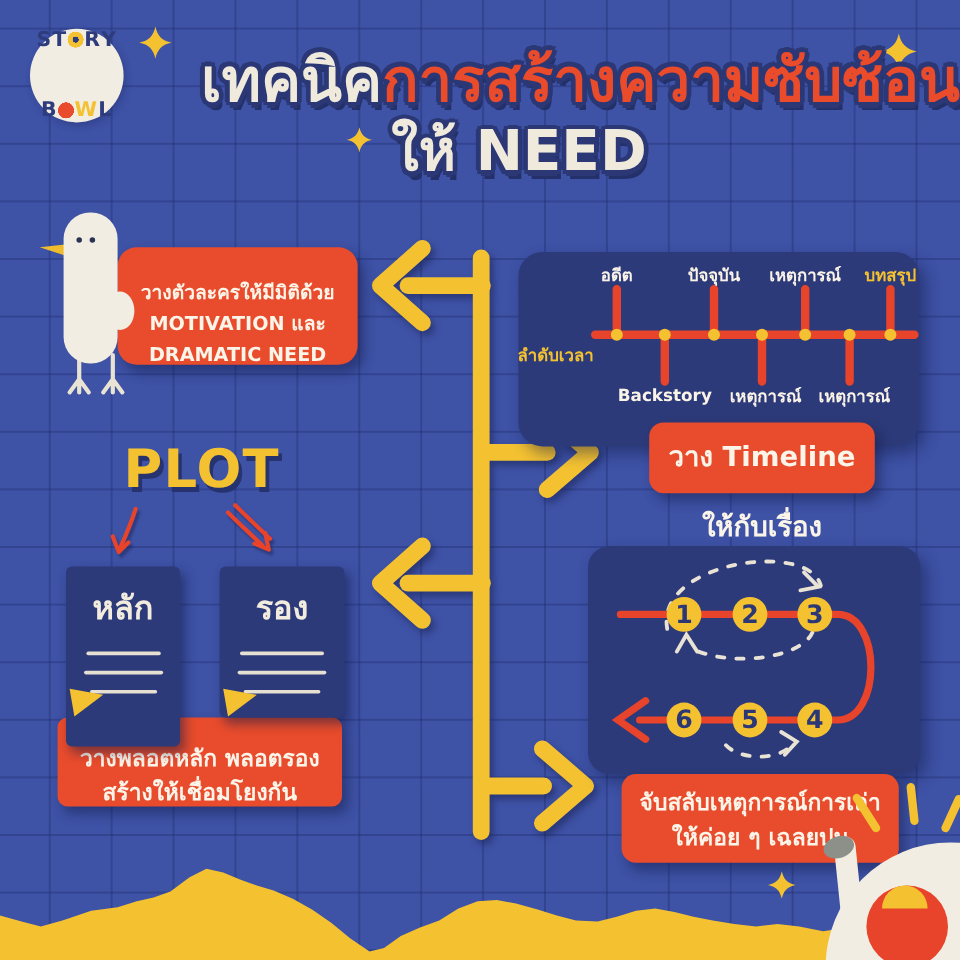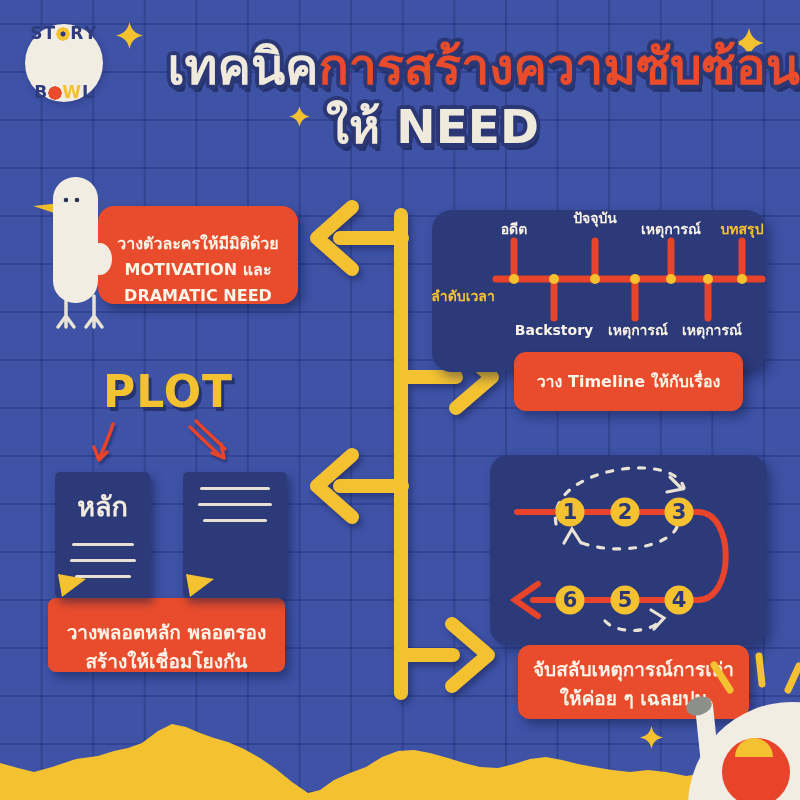--- a/index.html
+++ b/index.html
@@ -37,47 +37,47 @@
             text-shadow:-3px -3px 0 #2B3875,3px -3px 0 #2B3875,-3px 3px 0 #2B3875,3px 3px 0 #2B3875,
                         -4px 0 0 #2B3875,4px 0 0 #2B3875,0 -4px 0 #2B3875,0 5px 0 #2B3875,3px 7px 0 #243069;}
   .t-white{color:#F0EADC;}
   .t-red{color:#EA4B2B;}
 
   
   .redbox{background:#E94C2C;color:#FBF4E8;text-align:center;font-weight:700;
           box-shadow:5px 6px 10px rgba(18,26,68,0.45);}
   .box-motivation{left:98px;top:206px;width:200px;height:98px;border-radius:16px;
                   font-size:16px;line-height:1.62;padding-top:25px;box-sizing:border-box;}
-  .box-timeline-caption{left:514px;top:352px;width:229px;height:59px;border-radius:12px;
-                  font-size:16px;line-height:59px;}
+  .box-timeline-caption{left:541px;top:352px;width:188px;height:59px;border-radius:12px;
+                  font-size:23px;line-height:59px;}
   .box-plot-caption{left:48px;top:598px;width:237px;height:74px;border-radius:8px;
                   font-size:19px;line-height:1.55;padding-top:20px;box-sizing:border-box;}
   .box-seq-caption{left:518px;top:645px;width:231px;height:74px;border-radius:12px;
                   font-size:19px;line-height:1.55;padding-top:10px;box-sizing:border-box;}
 
   
   .panel{background:#2D3A79;box-shadow:5px 6px 12px rgba(18,26,68,0.45);}
   .panel-timeline{left:432px;top:210px;width:334px;height:162px;border-radius:20px;}
   .panel-seq{left:490px;top:455px;width:277px;height:190px;border-radius:18px;}
 
   
   .tl-lab{position:absolute;transform:translate(-50%,-50%);font-size:14px;font-weight:700;
           color:#FAF3E7;white-space:nowrap;}
   .tl-yellow{color:#F4C231;}
   .tl-axis{left:463px;top:296px;}
-  .tl-t0{left:514px;top:229px;} .tl-t1{left:595px;top:218px;font-family:Liberation Mono, monospace;}
+  .tl-t0{left:514px;top:229px;} .tl-t1{left:595px;top:229px;font-family:Liberation Mono, monospace;}
   .tl-t2{left:671px;top:229px;} .tl-t3{left:742px;top:229px;}
   .tl-b0{left:554px;top:330px;} .tl-b1{left:638px;top:330px;} .tl-b2{left:712px;top:330px;}
 
   
   .plot-head{left:103px;top:366px;width:112px;text-align:center;font-size:44px;font-weight:800;
              letter-spacing:1px;color:#F4C231;text-shadow:3px 4px 0 #26336E;}
   .card{background:#2D3A79;border-radius:5px;box-shadow:4px 5px 9px rgba(18,26,68,0.5);
         color:#F2ECDF;text-align:center;}
-  .card-main{left:55px;top:472px;width:95px;height:126px;}
+  .card-main{left:55px;top:472px;width:95px;height:150px;}
   .card-sec{left:183px;top:472px;width:104px;height:126px;}
   .card-title{font-size:27px;font-weight:800;margin-top:13px;}
   .card-line{height:3px;background:#E6E0D2;border-radius:2px;margin:13px auto 0;}
   .cl-a{width:62px;margin-top:15px;} .cl-b{width:66px;} .cl-c{width:56px;}
   .cl-d{width:70px;margin-top:15px;} .cl-e{width:74px;} .cl-f{width:64px;}
 
   
   .sq{position:absolute;transform:translate(-50%,-50%);font-size:21px;font-weight:800;color:#2B3875;}
   .sq0{left:570px;top:512px;} .sq1{left:625px;top:512px;} .sq2{left:679px;top:512px;}
   .sq3{left:679px;top:600px;} .sq4{left:625px;top:600px;} .sq5{left:570px;top:600px;}
@@ -182,20 +182,21 @@
     <div>วางพลอตหลัก พลอตรอง</div>
     <div>สร้างให้เชื่อมโยงกัน</div>
   </div>
   <div class="abs card card-main">
     <div class="card-title">หลัก</div>
     <div class="card-line cl-a"></div>
     <div class="card-line cl-b"></div>
     <div class="card-line cl-c"></div>
   </div>
   <div class="abs card card-sec">
+    <div class="card-title">รอง</div>
     <div class="card-line cl-d"></div>
     <div class="card-line cl-e"></div>
     <div class="card-line cl-f"></div>
   </div>
   <svg class="overlay" width="800" height="800" viewBox="0 0 800 800">
     <polygon points="58,574 86,579 62,597" fill="#F4C231"></polygon>
     <polygon points="186,574 214,579 190,597" fill="#F4C231"></polygon>
   </svg>
 
   <div class="abs panel panel-seq"></div>

